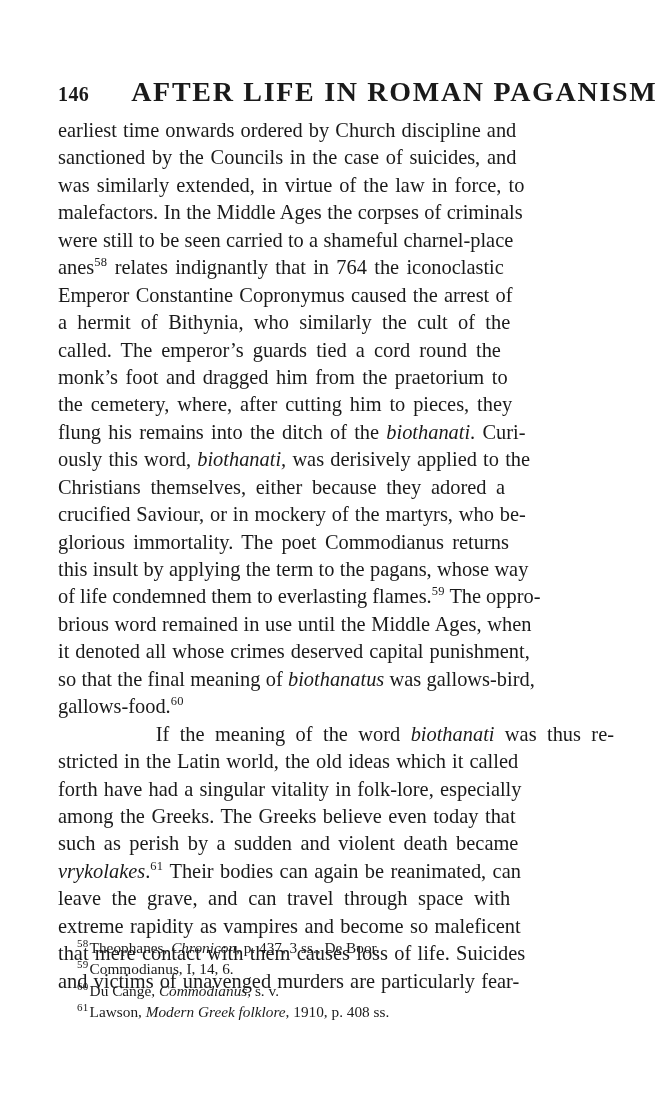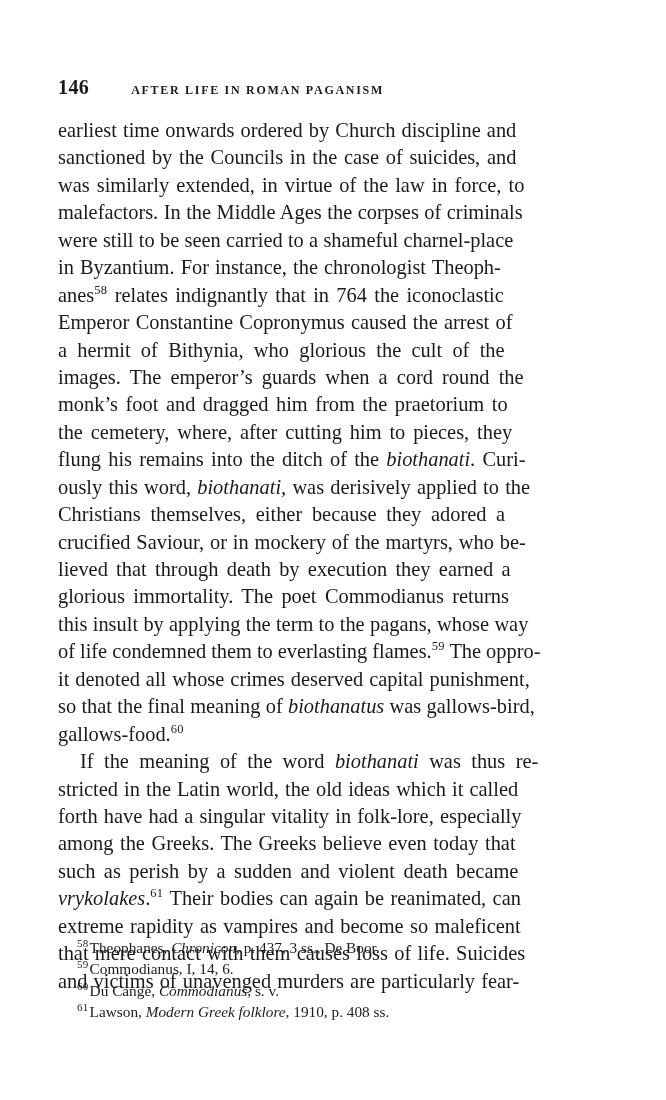--- a/index.html
+++ b/index.html
@@ -36,21 +36,21 @@
     display: flex;
     align-items: baseline;
   }
   .folio {
     font-size: 20px;
     font-weight: bold;
     letter-spacing: 0.4px;
     white-space: pre;
   }
   .head-title {
-    font-size: 12px;
+    font-size: 28px;
     font-weight: bold;
     letter-spacing: 1.7px;
     margin-left: 42px;
     white-space: pre;
   }
 
   
   .body-block {
     position: absolute;
     left: 58px;
@@ -68,20 +68,21 @@
   .tline i {
   }
   .tline sup {
     font-size: 12.5px;
     vertical-align: super;
     line-height: 0;
     letter-spacing: 0.3px;
   }
   .indent {
     padding-left: 22px;
+    text-align: right;
   }
 
   
   .footnotes {
     position: absolute;
     left: 77px;
     top: 937px;
     width: 500px;
   }
   .fline {
@@ -111,47 +112,47 @@
   </div>
 
   <div class="body-block">
 
     <div>
       <span class="tline" style="word-spacing:1.0px">earliest time onwards ordered by Church discipline and</span>
       <span class="tline" style="word-spacing:1.6px">sanctioned by the Councils in the case of suicides, and</span>
       <span class="tline" style="word-spacing:1.9px">was similarly extended, in virtue of the law in force, to</span>
       <span class="tline" style="word-spacing:0.4px">malefactors. In the Middle Ages the corpses of criminals</span>
       <span class="tline" style="word-spacing:0.2px">were still to be seen carried to a shameful charnel-place</span>
-      <span class="tline" style="word-spacing:1.0px">in Byzantium. For instance, the chronologist Theoph-</span>
       <span class="tline" style="word-spacing:2.2px">anes<sup>58</sup> relates indignantly that in 764 the iconoclastic</span>
       <span class="tline" style="word-spacing:1.2px">Emperor Constantine Copronymus caused the arrest of</span>
-      <span class="tline" style="word-spacing:5.2px">a hermit of Bithynia, who glorious the cult of the</span>
-      <span class="tline" style="word-spacing:4.0px">images. The emperor’s guards when a cord round the</span>
+      <span class="tline" style="word-spacing:5.2px">a hermit of Bithynia, who similarly the cult of the</span>
+      <span class="tline" style="word-spacing:4.0px">called. The emperor’s guards tied a cord round the</span>
       <span class="tline" style="word-spacing:2.4px">monk’s foot and dragged him from the praetorium to</span>
       <span class="tline" style="word-spacing:2.8px">the cemetery, where, after cutting him to pieces, they</span>
       <span class="tline" style="word-spacing:2.1px">flung his remains into the ditch of the <i>biothanati</i>. Curi-</span>
       <span class="tline" style="word-spacing:1.1px">ously this word, <i>biothanati,</i> was derisively applied to the</span>
       <span class="tline" style="word-spacing:4.6px">Christians themselves, either because they adored a</span>
       <span class="tline" style="word-spacing:0.8px">crucified Saviour, or in mockery of the martyrs, who be-</span>
-      <span class="tline" style="word-spacing:3.2px">lieved that through death by execution they earned a</span>
       <span class="tline" style="word-spacing:3.3px">glorious immortality. The poet Commodianus returns</span>
       <span class="tline" style="word-spacing:0.2px">this insult by applying the term to the pagans, whose way</span>
       <span class="tline" style="word-spacing:-0.1px">of life condemned them to everlasting flames.<sup>59</sup> The oppro-</span>
+      <span class="tline" style="word-spacing:0.5px">brious word remained in use until the Middle Ages, when</span>
       <span class="tline" style="word-spacing:0.9px">it denoted all whose crimes deserved capital punishment,</span>
       <span class="tline" style="word-spacing:0.2px">so that the final meaning of <i>biothanatus</i> was gallows-bird,</span>
       <span class="tline" style="word-spacing:0px">gallows-food.<sup>60</sup></span>
     </div>
 
     <div>
       <span class="tline indent" style="word-spacing:5.3px">If the meaning of the word <i>biothanati</i> was thus re-</span>
       <span class="tline" style="word-spacing:1.0px">stricted in the Latin world, the old ideas which it called</span>
       <span class="tline" style="word-spacing:1.1px">forth have had a singular vitality in folk-lore, especially</span>
       <span class="tline" style="word-spacing:1.4px">among the Greeks. The Greeks believe even today that</span>
       <span class="tline" style="word-spacing:3.4px">such as perish by a sudden and violent death became</span>
       <span class="tline" style="word-spacing:1.3px"><i>vrykolakes</i>.<sup>61</sup> Their bodies can again be reanimated, can</span>
+      <span class="tline" style="word-spacing:5.5px">leave the grave, and can travel through space with</span>
       <span class="tline" style="word-spacing:1.3px">extreme rapidity as vampires and become so maleficent</span>
       <span class="tline" style="word-spacing:1.2px">that mere contact with them causes loss of life. Suicides</span>
       <span class="tline" style="word-spacing:1.0px">and victims of unavenged murders are particularly fear-</span>
     </div>
 
   </div>
 
   <div class="footnotes">
     <span class="fline"><span class="fnum">58</span><span>Theophanes,</span> <i>Chronicon</i><span>, p. 437, 3 ss., De Boor.</span></span>
     <span class="fline"><span class="fnum">59</span><span>Commodianus, I, 14, 6.</span></span>

